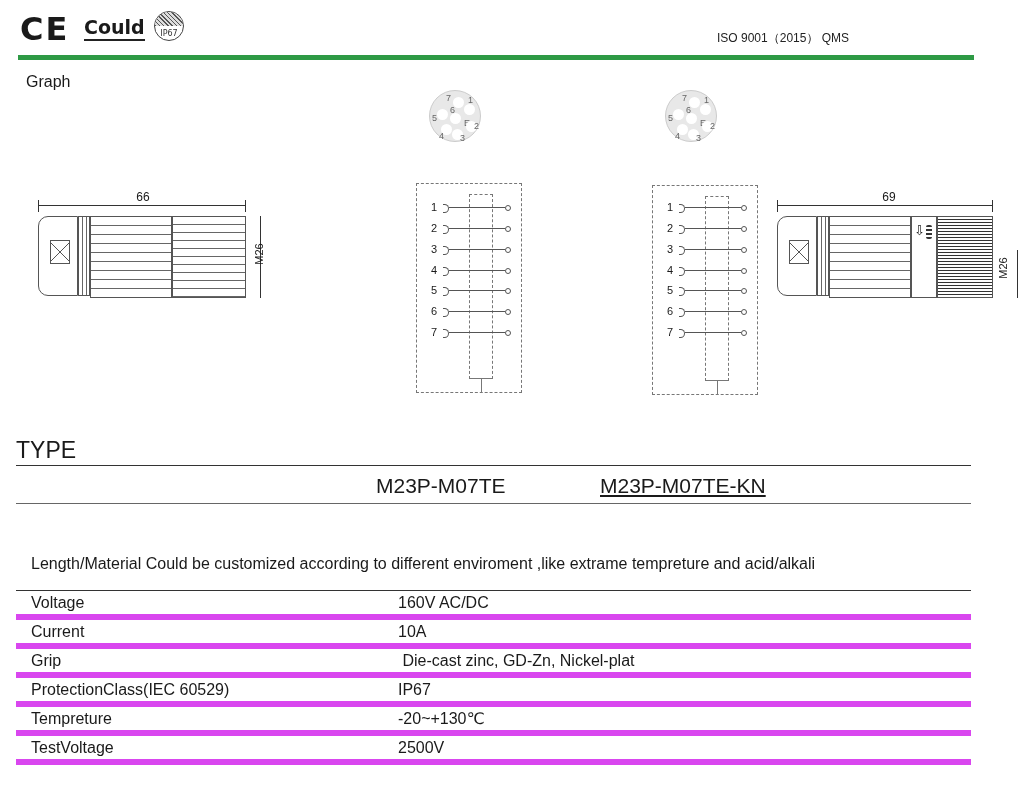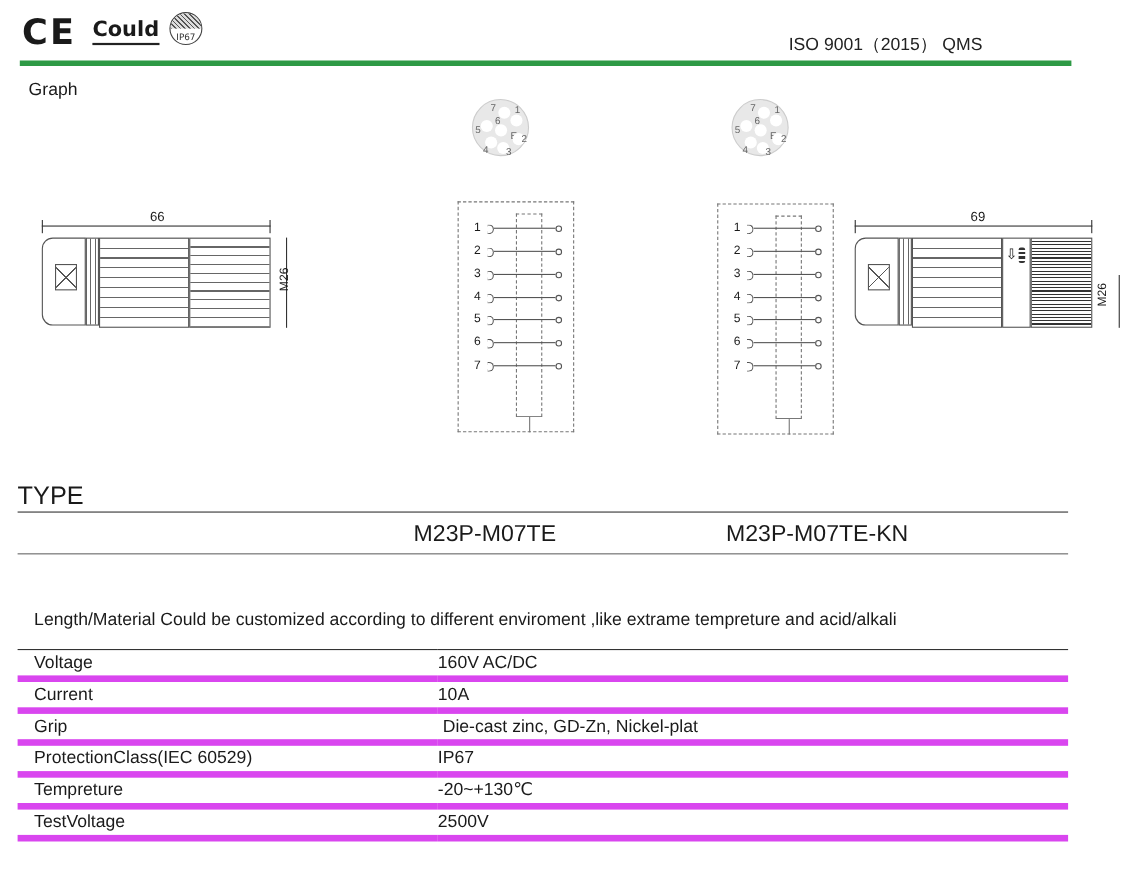--- a/index.html
+++ b/index.html
@@ -6,21 +6,21 @@
   body { width:1031px; height:798px; position:relative; overflow:hidden;
          font-family:"Liberation Sans", "DejaVu Sans", sans-serif; color:#1a1a1a; }
   .abs { position:absolute; }
   
   .ce { left:20px; top:12px; font-size:32px; font-weight:bold; letter-spacing:2px; line-height:34px; font-family:"DejaVu Sans", sans-serif; }
   .rohs { left:84px; top:16px; font-size:19px; font-weight:bold; line-height:22px; border-bottom:2px solid #222; padding-bottom:1px; font-family:"DejaVu Sans", sans-serif; }
   .ip-badge { left:154px; top:11px; width:30px; height:30px; border:1.5px solid #444; border-radius:50%; box-sizing:border-box; overflow:hidden; }
   .ip-badge .top { position:absolute; left:0; top:0; width:100%; height:50%;
      background: repeating-linear-gradient(45deg,#555 0 1px,#ddd 1px 3px); }
   .ip-badge .txt { position:absolute; left:0; bottom:2px; width:100%; text-align:center; font-size:8px; color:#333; font-family:"DejaVu Sans", sans-serif; }
-  .iso { left:717px; top:30px; font-size:16px; color:#222; }
+  .iso { left:717px; top:30px; font-size:12px; color:#222; }
   .green-bar { left:18px; top:55px; width:956px; height:5px; background:#2e9a45; }
   .graph-label { left:26px; top:73px; font-size:16px; }
 
   
   .dim-line { height:0; border-top:1px solid #333; }
   .dim-text { font-size:12px; text-align:center; }
   .body-plug { background:#fff; border:1px solid #555; box-sizing:border-box; }
   .ridges { background: repeating-linear-gradient(180deg,#fff 0 8px,#666 8px 9px); border:1px solid #555; box-sizing:border-box; }
   .ridges-dense { background: repeating-linear-gradient(180deg,#fff 0 2px,#333 2px 3px); border:1px solid #555; box-sizing:border-box; }
   .mark-x { border:1px solid #555; box-sizing:border-box; }
@@ -223,21 +223,21 @@
     <span class="abs" style="left:14px;top:8px;width:6px;height:14px;background:repeating-linear-gradient(180deg,#333 0 2px,#fff 2px 4px);border-radius:2px;"></span>
   </div>
   <div class="abs ridges-dense" style="left:160px;top:26px;width:56px;height:82px;"></div>
   <div class="abs" style="left:240px;top:60px;width:1px;height:48px;background:#333;"></div>
   <div class="abs vtext" style="left:215px;top:72px;">M26</div>
 </div>
 
 <div class="abs type-title">TYPE</div>
 <div class="abs hline" style="left:16px;top:465px;width:955px;"></div>
 <div class="abs type-val" style="left:376px;">M23P-M07TE</div>
-<div class="abs type-val" style="left:660px;">M23P-M07TE-KN</div>
+<div class="abs type-val" style="left:600px;text-decoration:underline;">M23P-M07TE-KN</div>
 <div class="abs hline" style="left:16px;top:503px;width:955px;border-top-color:#666;"></div>
 
 <div class="abs note">Length/Material Could be customized according to different enviroment ,like extrame tempreture and acid/alkali</div>
 
 <table class="spec">
   <tbody>
       <tr>
         <td class="k">Voltage</td>
         <td>160V AC/DC</td>
       </tr>

